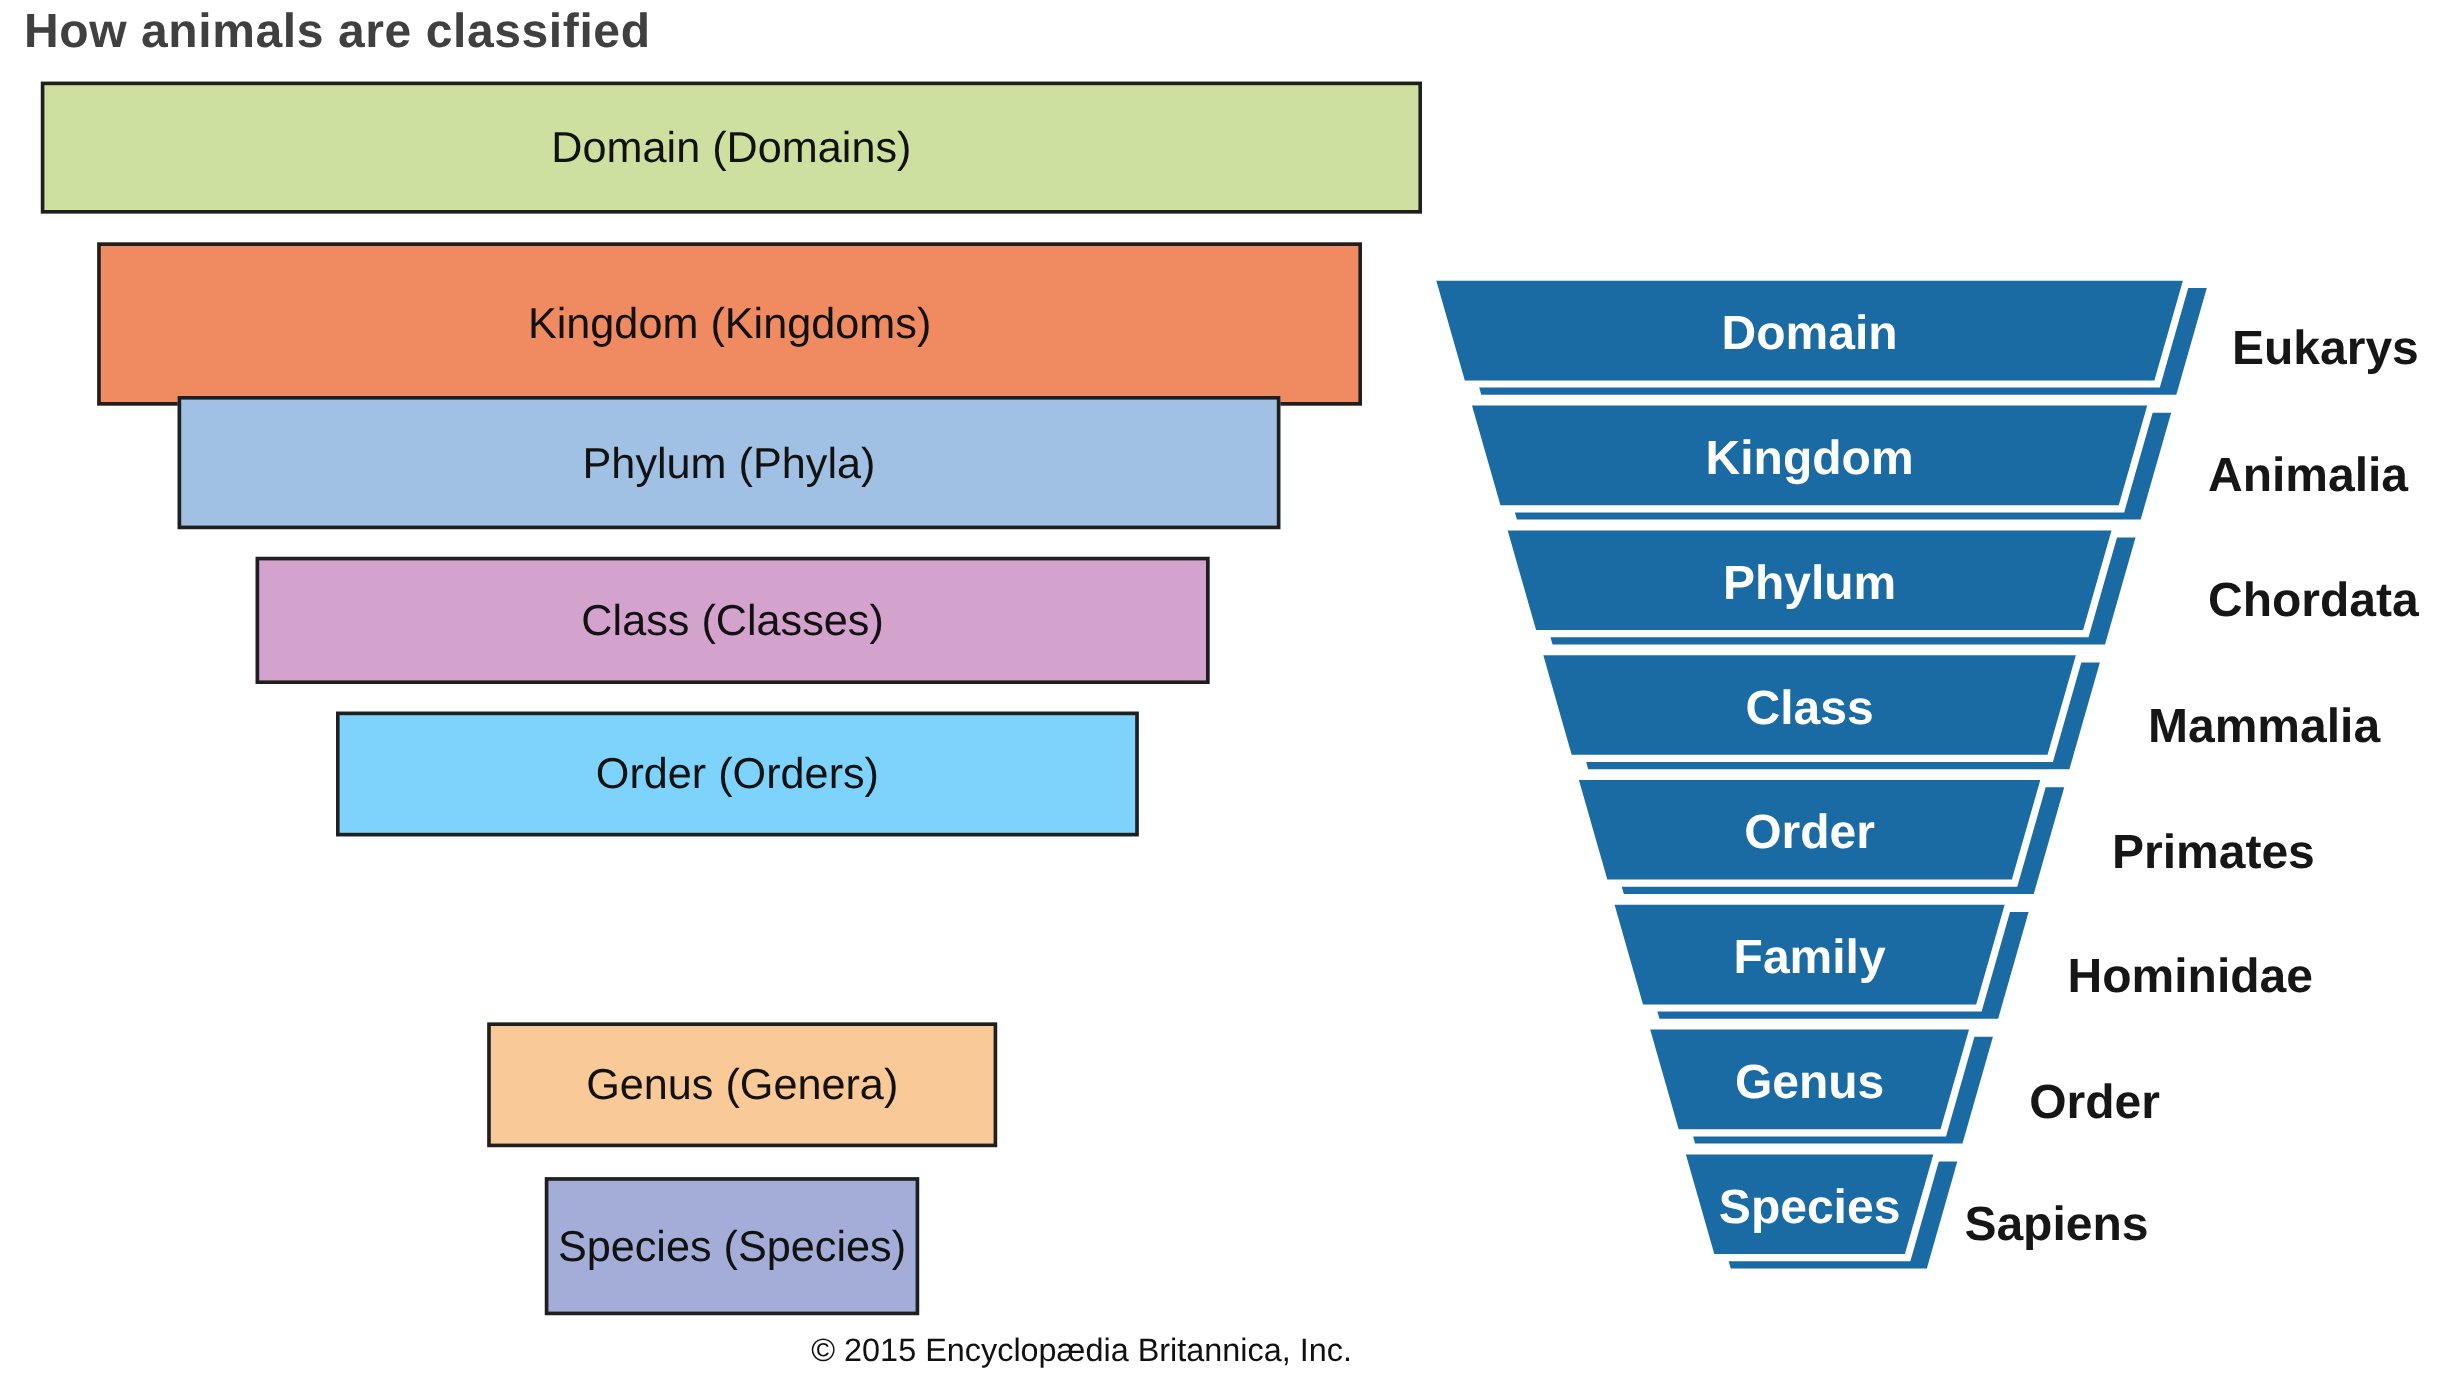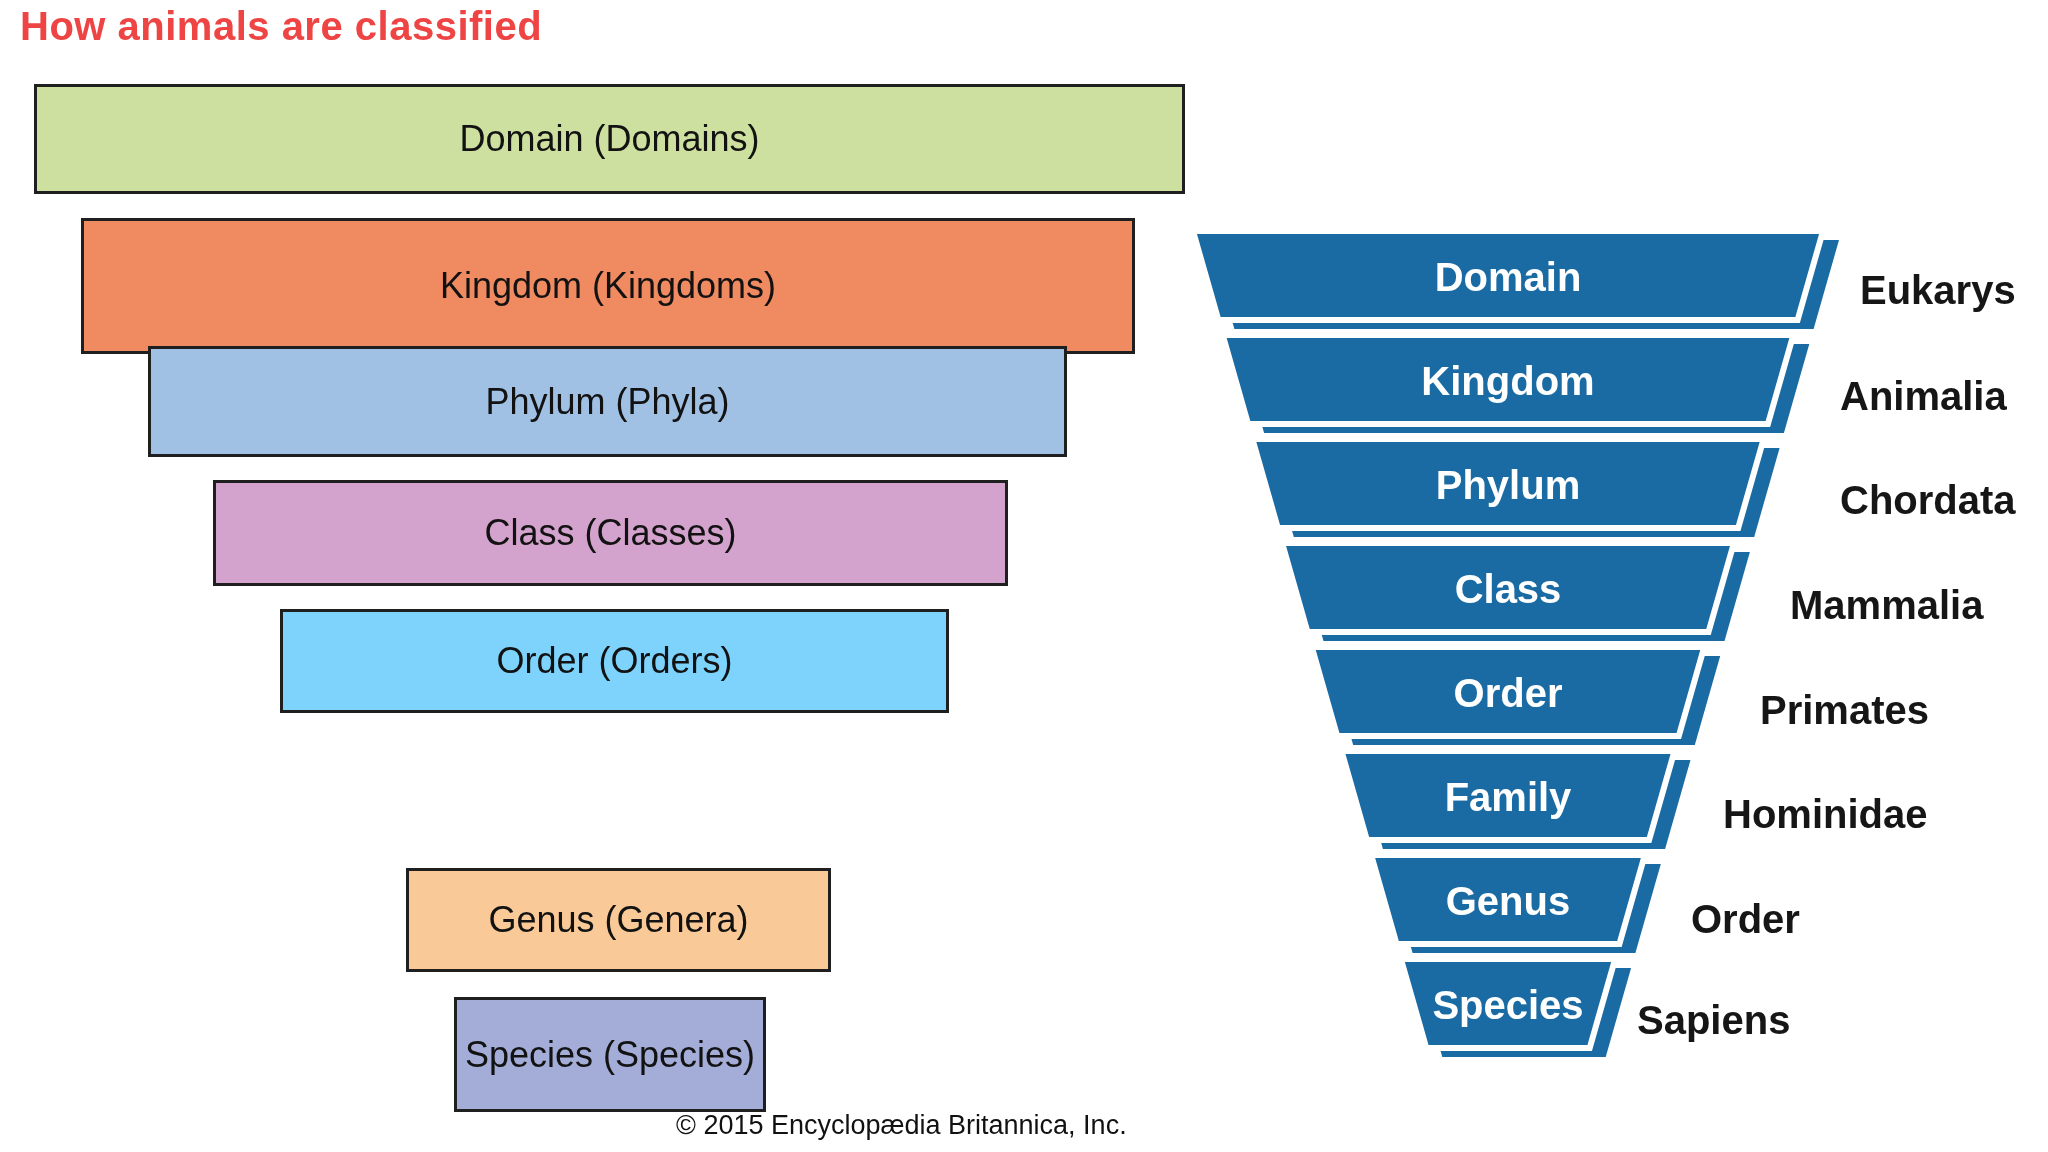--- a/index.html
+++ b/index.html
@@ -10,32 +10,31 @@
     background: #ffffff;
     overflow: hidden;
     font-family: "Liberation Sans", "DejaVu Sans", sans-serif;
   }
   .page-title {
     position: absolute;
     left: 20px;
     top: 4px;
     font-size: 40px;
     font-weight: 700;
-    color: #ef4444;
+    color: #404040;
     letter-spacing: 0.5px;
     white-space: nowrap;
   }
   .tax-bar {
     position: absolute;
     box-sizing: border-box;
     border: 3px solid #1f1f1f;
     display: flex;
     align-items: center;
     justify-content: center;
-    margin-top: 16px;
   }
   .tax-bar .bar-label {
     font-size: 36px;
     font-weight: 400;
     color: #121212;
     white-space: nowrap;
   }
   .funnel-svg {
     position: absolute;
     left: 1160px;

